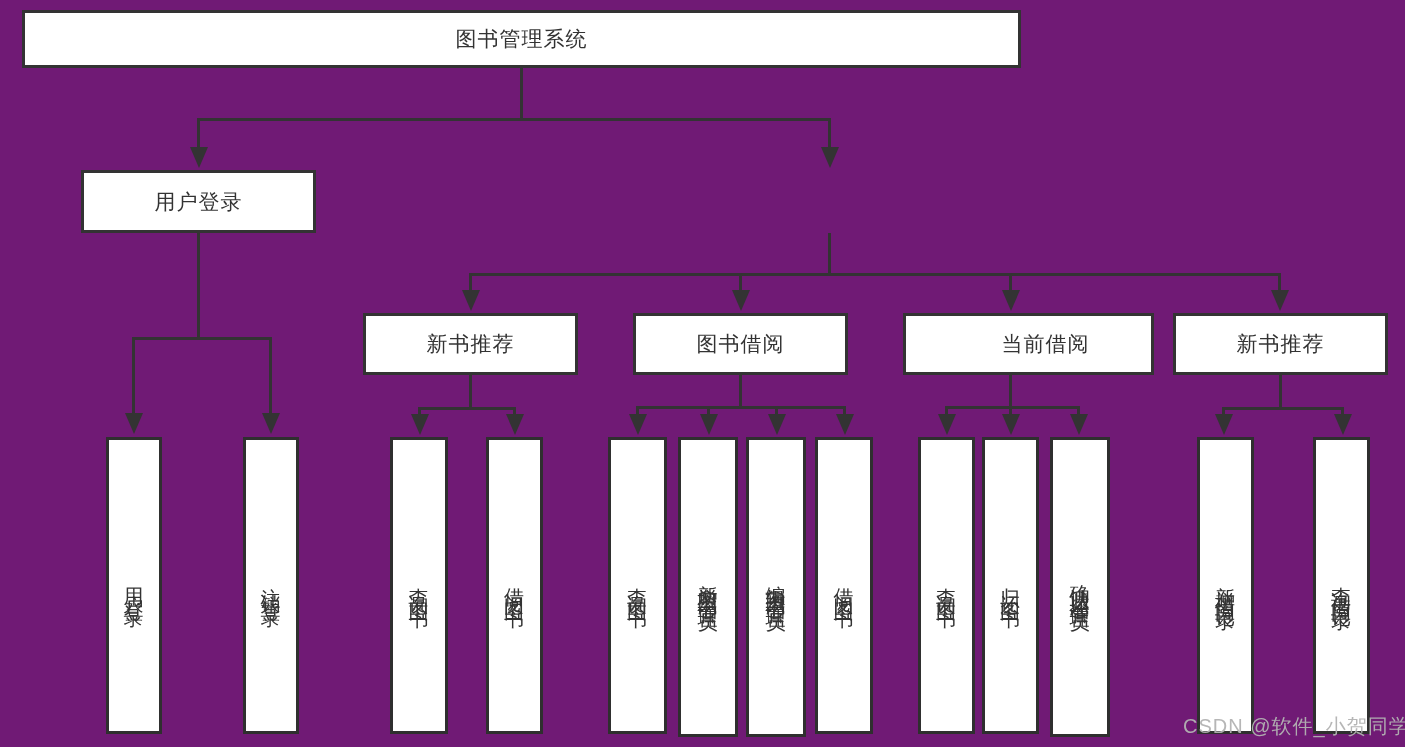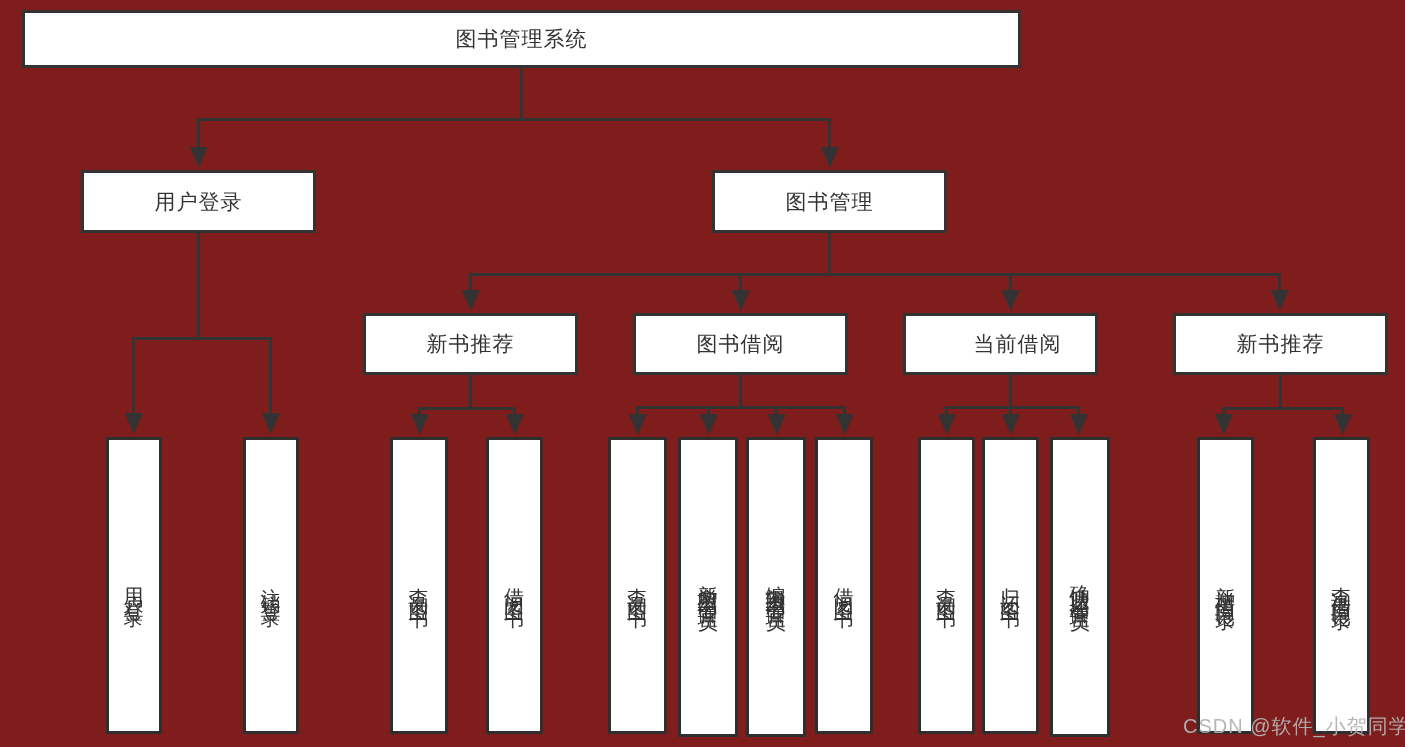--- a/index.html
+++ b/index.html
@@ -1,19 +1,19 @@
 <!DOCTYPE html>
 <html><head>
 <meta charset="utf-8">
 <style>
   html,body { margin:0; padding:0; background:#ffffff; }
   #canvas {
     position:relative;
     width:1405px; height:747px;
-    background:#7f1d1d;
+    background:#701a75;
     overflow:hidden;
     font-family:"Liberation Sans", sans-serif;
   }
   .box {
     position:absolute;
     background:#ffffff;
     border:3px solid #333333;
     box-sizing:border-box;
     display:flex;
     align-items:center;
@@ -60,27 +60,26 @@
 </style>
 </head>
 <body>
 
 <div id="canvas">
 
   <div class="box" style="left:22px; top:10px; width:999px; height:58px;">图书管理系统</div>
 
   <div class="box" style="left:81px; top:170px; width:235px; height:63px;">用户登录</div>
 
-  <div class="box" style="left:712px; top:170px; width:235px; height:63px;">图书管理</div>
 
   <div class="box" style="left:633px; top:313px; width:215px; height:62px;">图书借阅</div>
 
   <div class="box" style="left:363px; top:313px; width:215px; height:62px;">新书推荐</div>
 
-  <div class="box" style="left:903px; top:313px; width:195px; height:62px;padding-left:34px;">当前借阅</div>
+  <div class="box" style="left:903px; top:313px; width:251px; height:62px;padding-left:34px;">当前借阅</div>
 
   <div class="box" style="left:1173px; top:313px; width:215px; height:62px;">新书推荐</div>
 
   <div class="vbox" style="left:106px; top:437px; width:56px; height:297px;">用户登录</div>
   <div class="vbox" style="left:243px; top:437px; width:56px; height:297px;">注销登录</div>
 
   <div class="vbox" style="left:390px; top:437px; width:58px; height:297px;">查询图书</div>
   <div class="vbox" style="left:486px; top:437px; width:57px; height:297px;">借阅图书</div>
 
   <div class="vbox" style="left:608px; top:437px; width:59px; height:297px;">查询图书</div>

